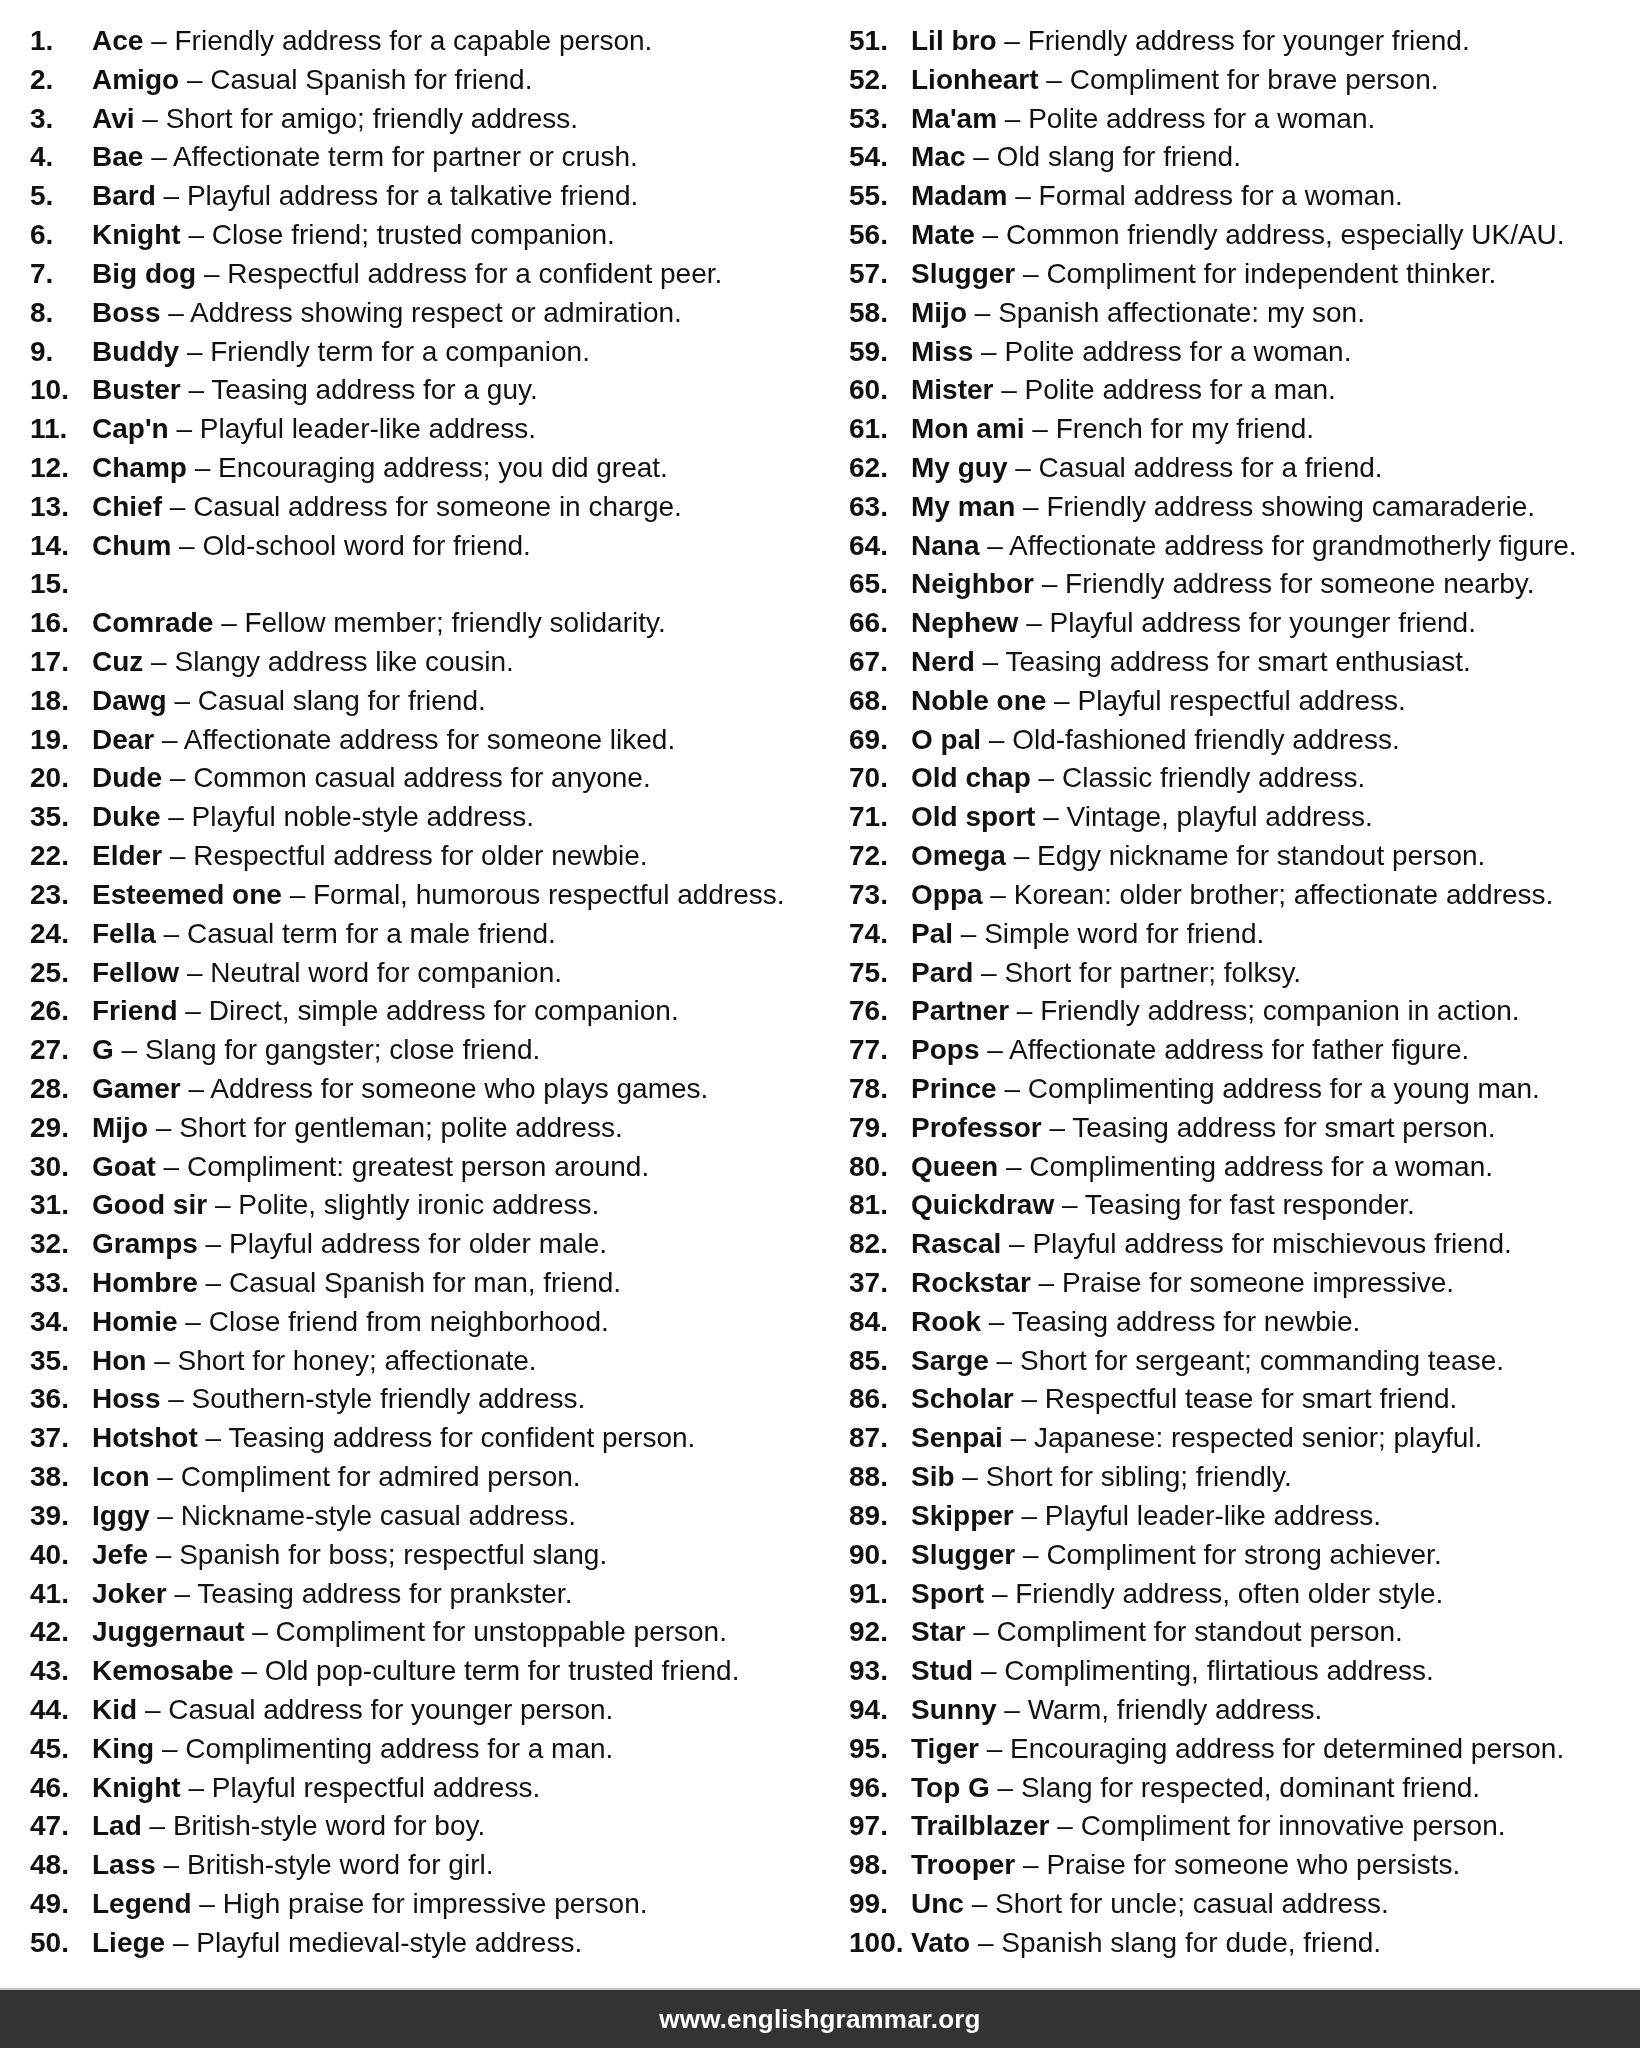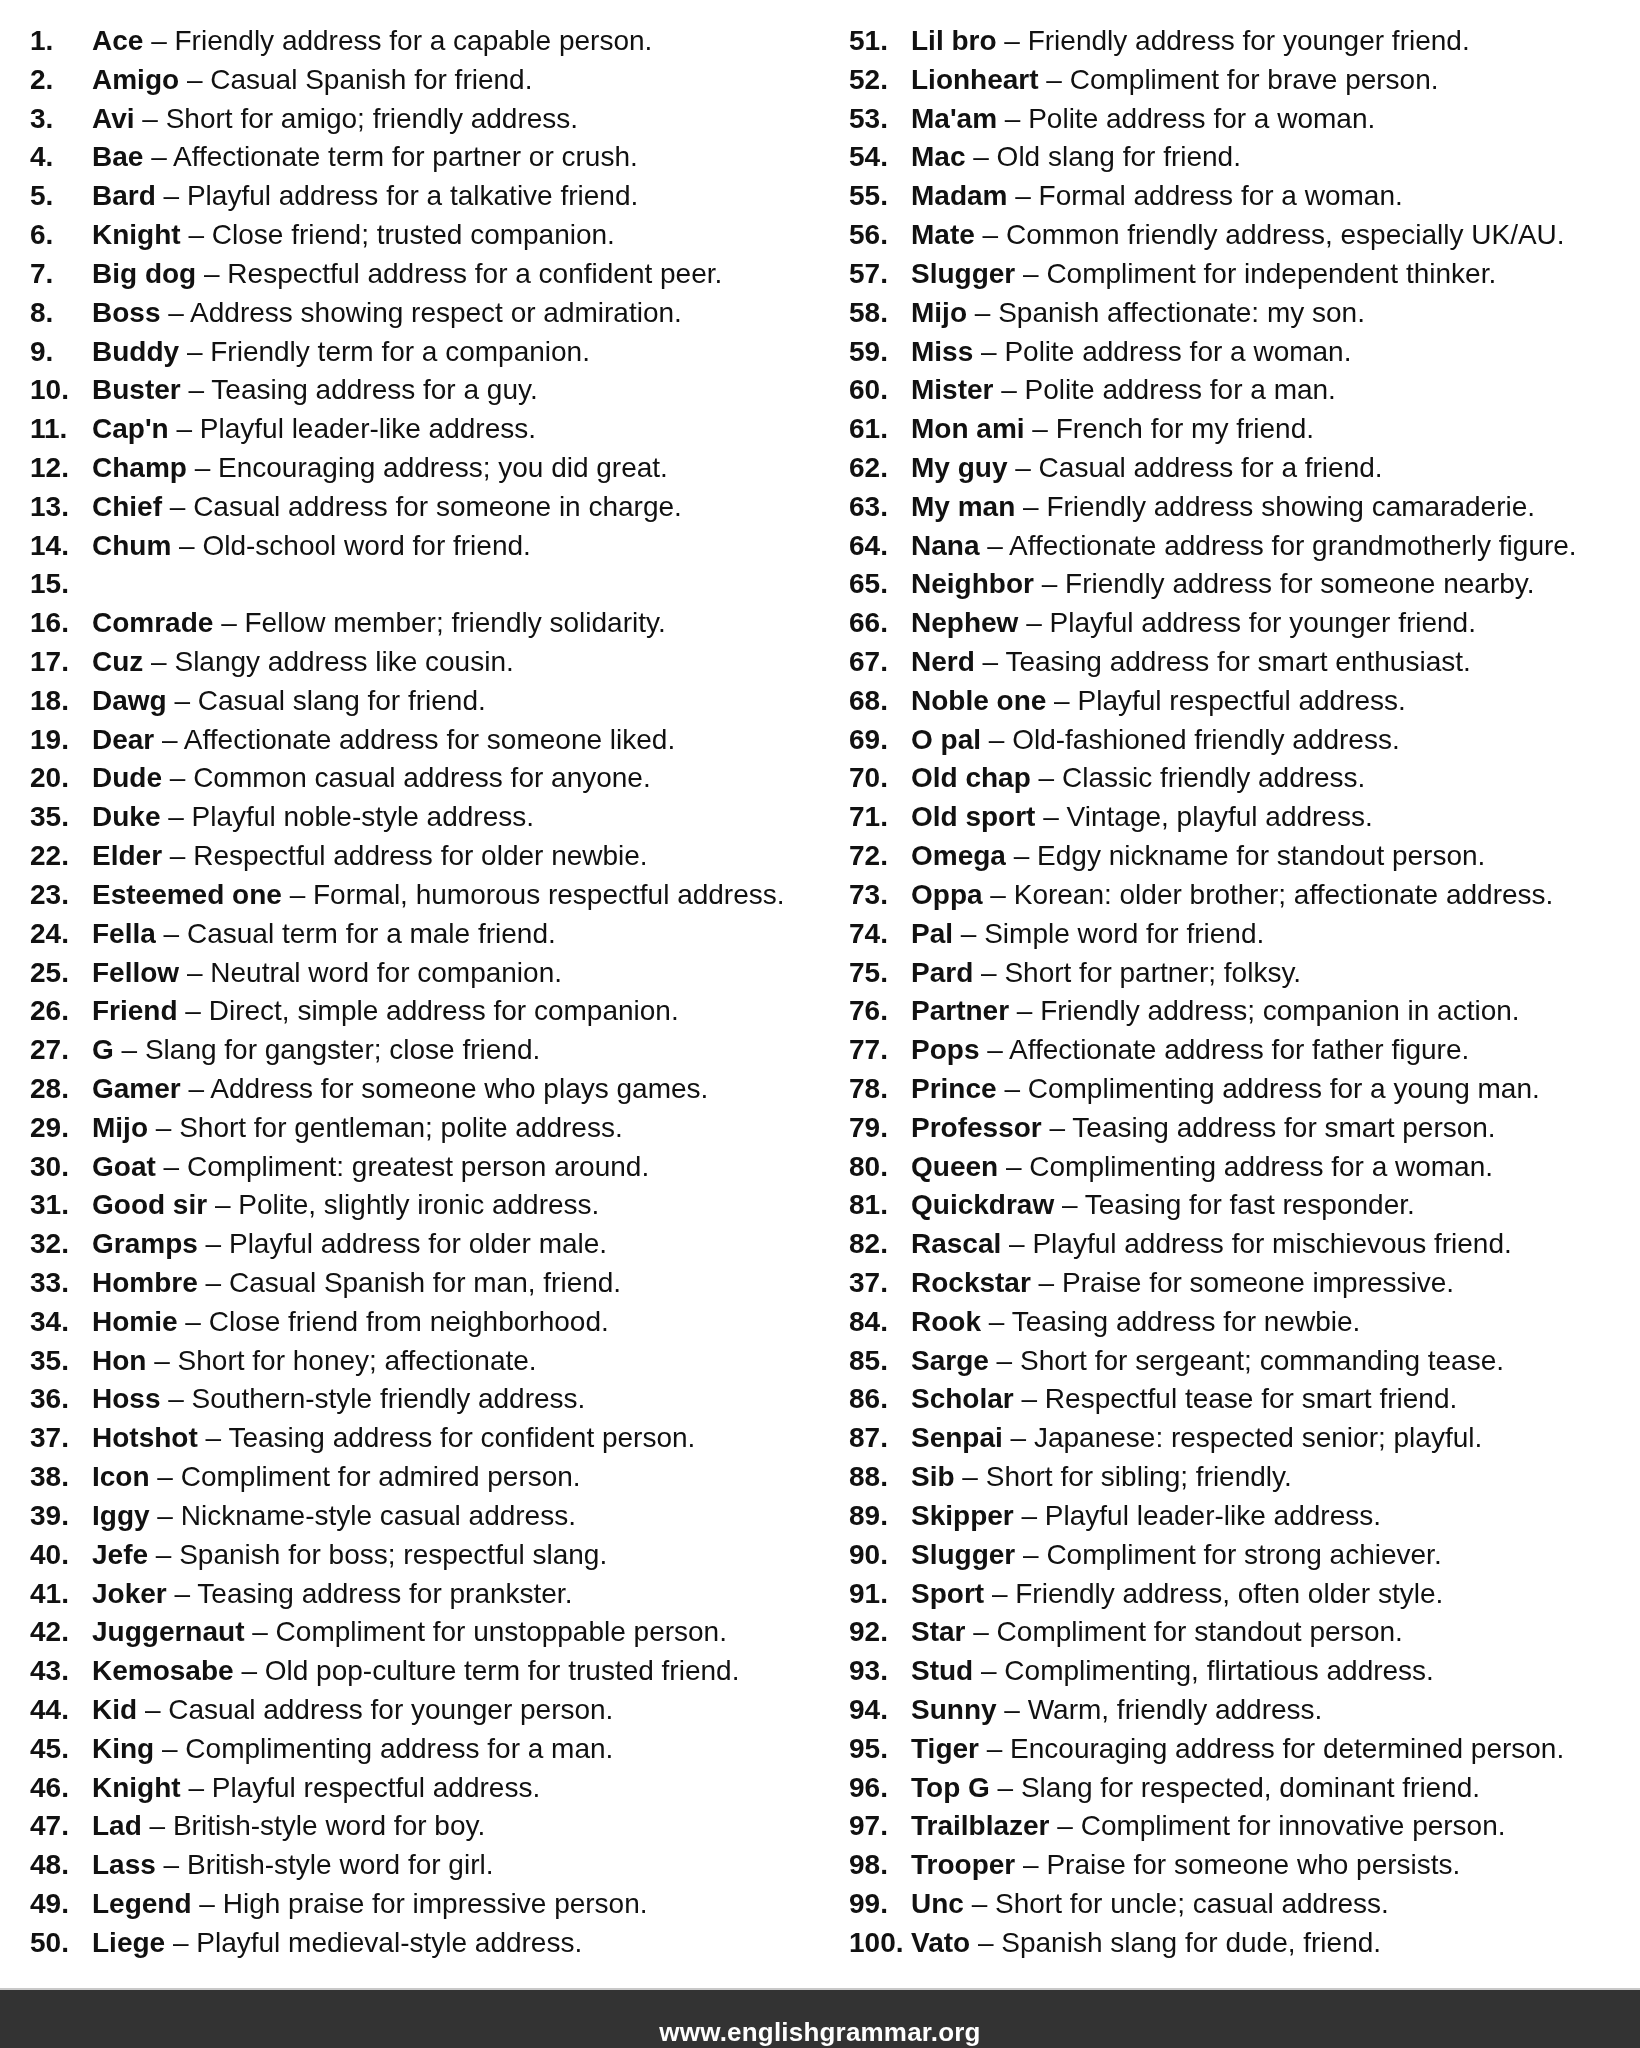--- a/index.html
+++ b/index.html
@@ -57,21 +57,21 @@
     .footer {
       position: absolute;
       left: 0;
       top: 1988px;
       width: 1640px;
       height: 60px;
       background: #333333;
       border-top: 2px solid #c8c8c8;
       box-sizing: border-box;
       display: flex;
-      align-items: flex-end;
+      align-items: center;
       justify-content: center;
     }
     .footer .site {
       color: #ffffff;
       font-weight: bold;
       font-size: 26px;
       letter-spacing: 0.2px;
     }
   </style>
 </head>

